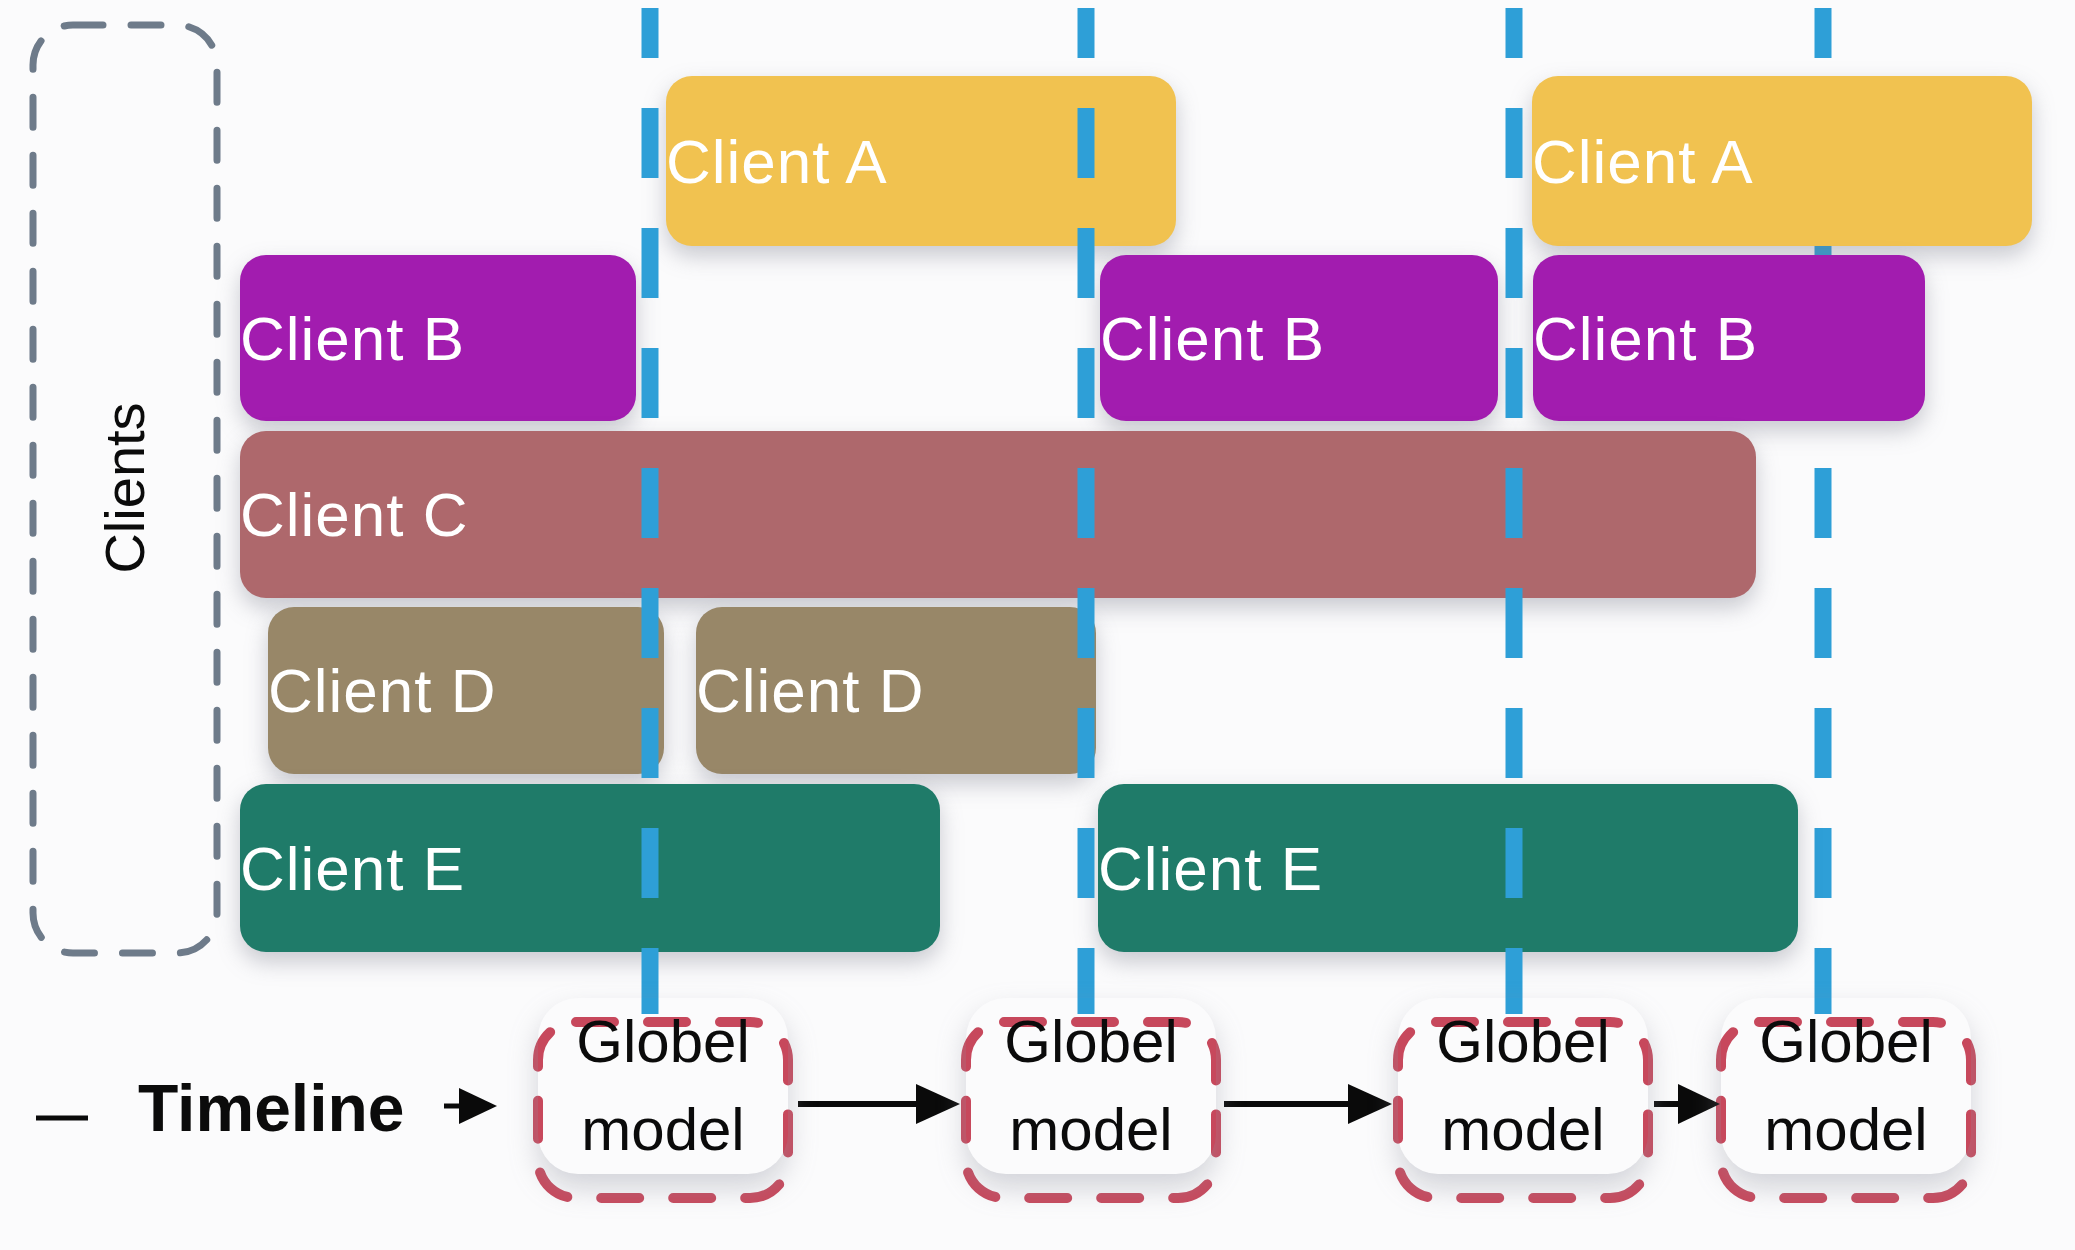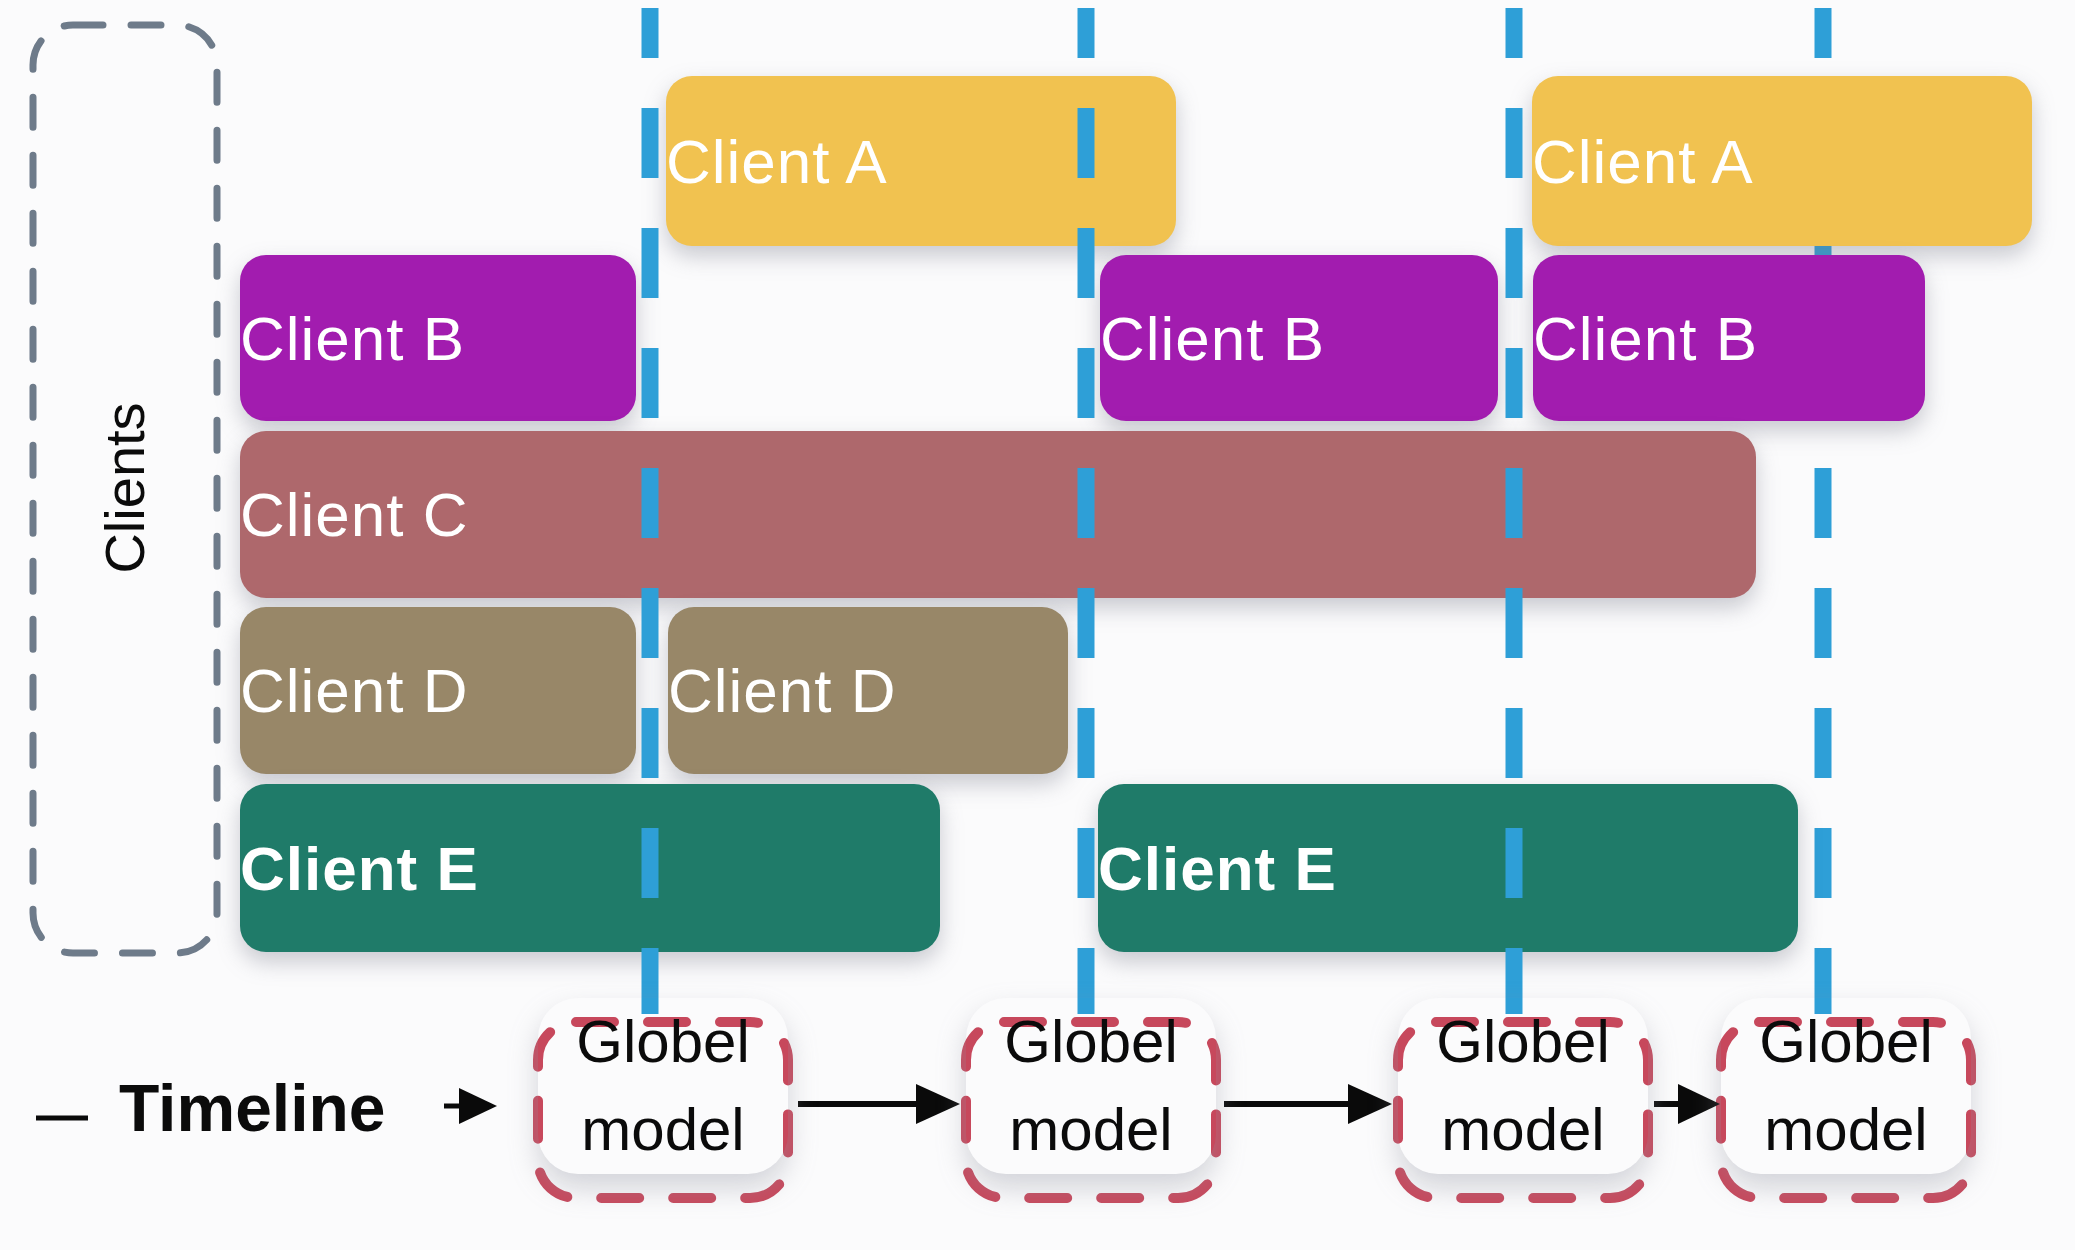--- a/index.html
+++ b/index.html
@@ -21,42 +21,42 @@
     border-radius:26px;
     display:flex;align-items:center;
     color:#ffffff;
     font-size:62px;
     letter-spacing:1px;
     box-shadow:0 10px 22px rgba(118,120,138,0.38);
   }
   .client-a{background:#f1c250;}
   .client-b{background:#a21caf;}
   .client-c{background:#ae686c;}
-  .client-d{background:#988768;}
-  .client-e{background:#1f7b69;font-weight:bold;}
+  .client-d{background:#988768;margin-left:28px;}
+  .client-e{background:#1f7b69;}
 
   .box-a1{left:666px;top:76px;width:510px;height:170px;}
   .box-a2{left:1532px;top:76px;width:500px;height:170px;}
   .box-b1{left:240px;top:255px;width:396px;height:166px;}
   .box-b2{left:1100px;top:255px;width:398px;height:166px;}
   .box-b3{left:1533px;top:255px;width:392px;height:166px;}
   .box-c1{left:240px;top:431px;width:1516px;height:167px;}
   .box-d1{left:240px;top:607px;width:396px;height:167px;}
   .box-d2{left:668px;top:607px;width:400px;height:167px;}
   .box-e1{left:240px;top:784px;width:700px;height:168px;}
   .box-e2{left:1098px;top:784px;width:700px;height:168px;}
 
   .clients-axis-label{
     position:absolute;left:124px;top:488px;
     transform:translate(-50%,-50%) rotate(-90deg);
     font-size:56px;color:#0b0b0b;white-space:nowrap;
   }
 
   .timeline-axis-label{
-    position:absolute;left:119px;top:1070px;height:76px;
+    position:absolute;left:138px;top:1070px;height:76px;
     display:flex;align-items:center;
     font-size:66px;font-weight:bold;color:#0b0b0b;white-space:nowrap;
   }
 
   .global-model{
     position:absolute;top:998px;width:250px;height:176px;
     display:flex;flex-direction:column;align-items:center;justify-content:center;
     font-size:60px;line-height:88px;color:#0b0b0b;
     border-radius:40px;
     box-shadow:0 14px 28px rgba(150,152,164,0.40);

